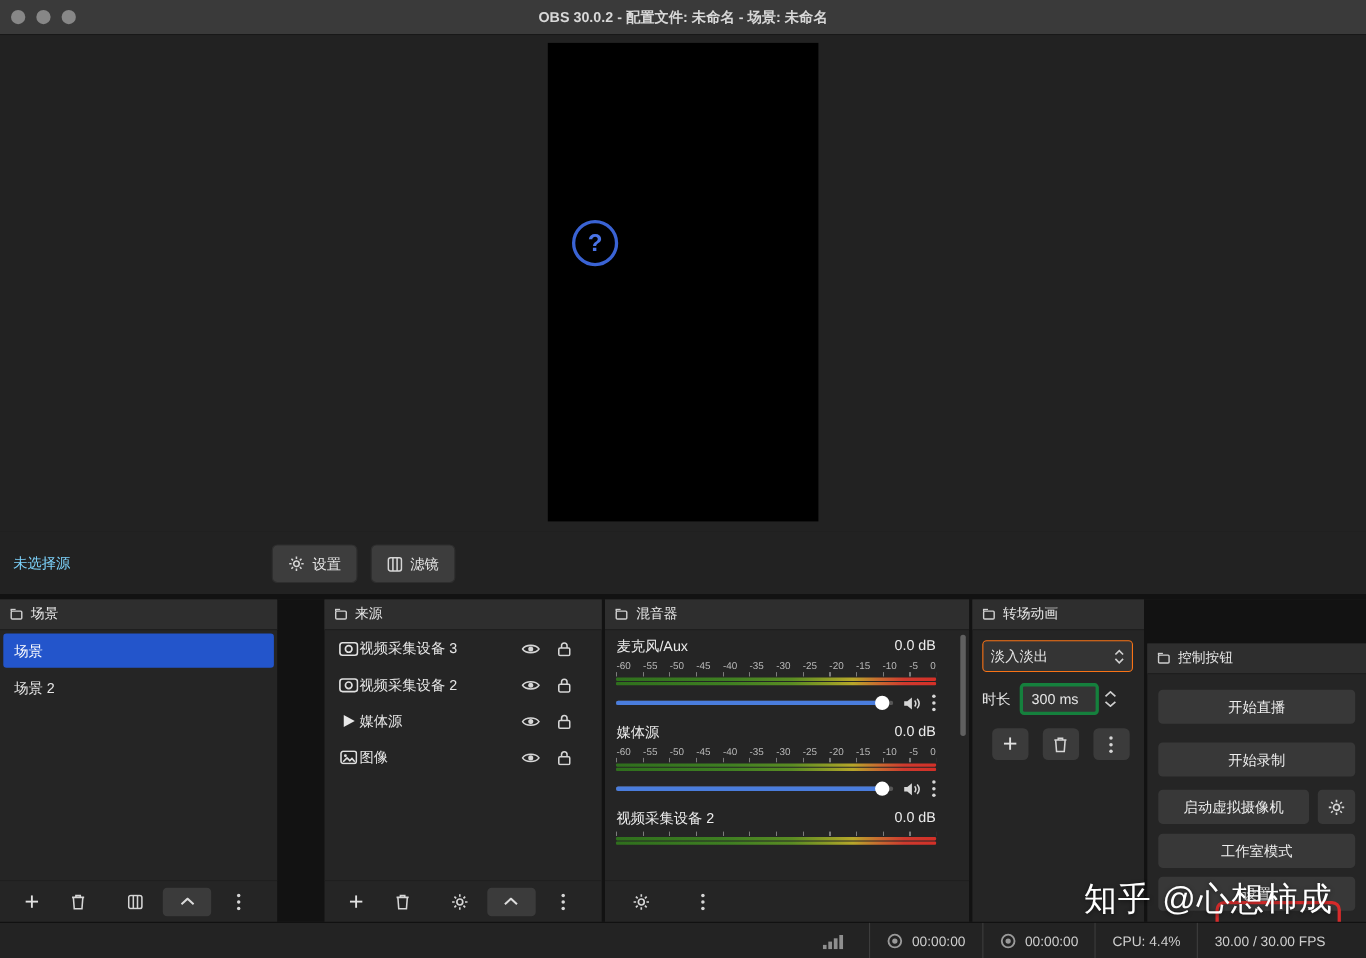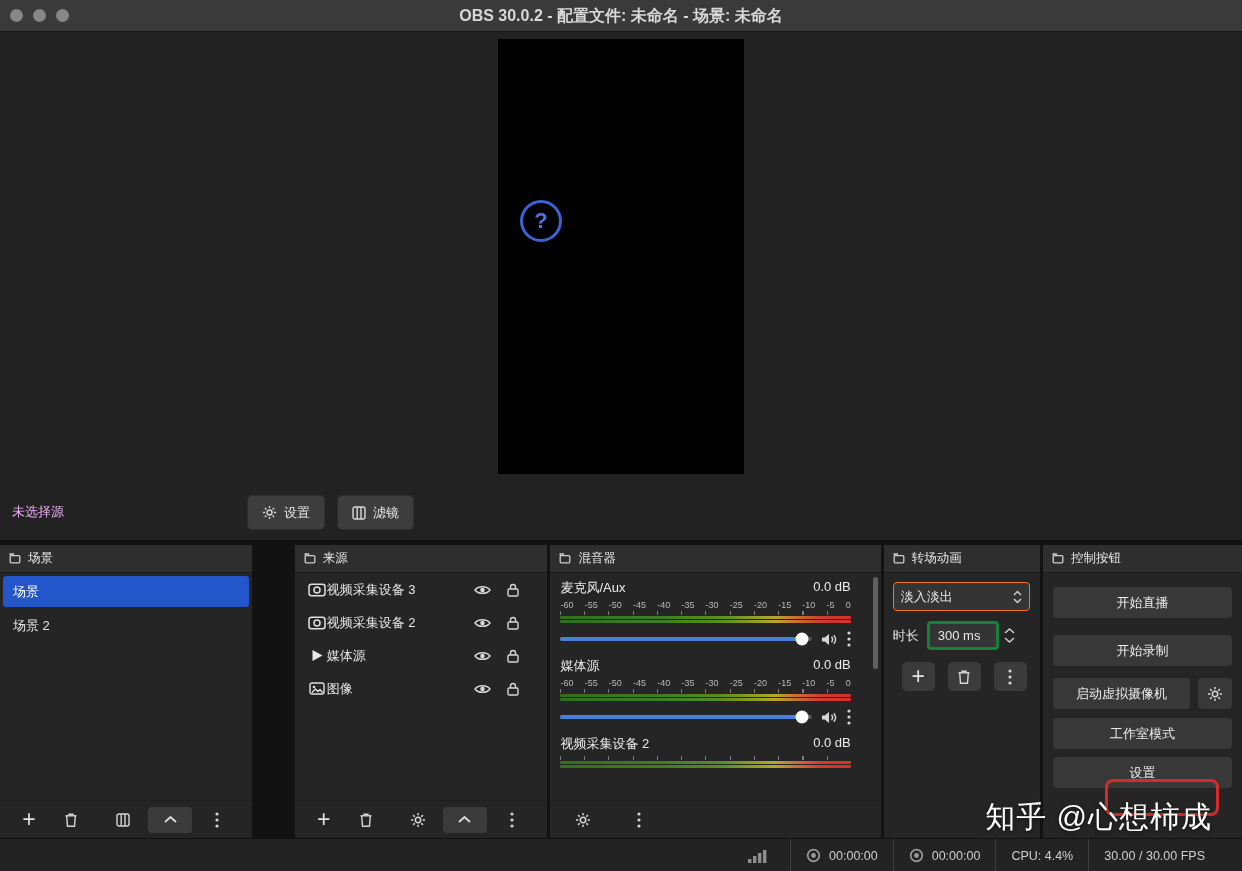--- a/index.html
+++ b/index.html
@@ -3,32 +3,32 @@
 <meta charset="utf-8">
 <style>
   html,body{margin:0;padding:0;background:#000;}
   .app{position:relative;width:1242px;height:871px;background:#1e1e1e;overflow:hidden;
        font-family:"Liberation Sans","DejaVu Sans",sans-serif;color:#e6e6e6;-webkit-font-smoothing:antialiased;}
 
   
   .titlebar{position:relative;height:31px;background:#3a3a3a;border-bottom:1px solid #161616;}
   .traffic{position:absolute;left:10px;top:0;bottom:0;display:flex;align-items:center;gap:10px;}
   .tl-dot{width:13px;height:13px;border-radius:50%;background:#878787;}
-  .win-title{line-height:31px;text-align:center;font-size:16px;font-weight:bold;color:#d8d8d8;}
+  .win-title{line-height:31px;text-align:center;font-size:13px;font-weight:bold;color:#d8d8d8;}
 
   
   .preview{position:relative;height:451px;background:#222222;}
   .canvas{position:absolute;left:498px;top:7px;width:246px;height:435px;background:#000;}
   .help-circle{position:absolute;left:22px;top:161px;width:36px;height:36px;border:3px solid #3a63d4;
                border-radius:50%;display:flex;align-items:center;justify-content:center;
                color:#4a74e8;font-size:22px;font-weight:bold;}
 
   
   .contextbar{position:relative;height:57px;background:#222222;}
-  .ctx-text{position:absolute;left:12px;top:0;line-height:57px;font-size:13px;color:#f0abfc;}
+  .ctx-text{position:absolute;left:12px;top:0;line-height:57px;font-size:13px;color:#7dd3fc;}
   .ctx-buttons{position:absolute;left:247px;top:12px;display:flex;gap:12px;}
   .ctx-btn{display:flex;align-items:center;gap:7px;height:33px;padding:0 14px;background:#3d3d3d;
            border:1px solid #2e2e2e;border-radius:5px;font-size:13px;color:#e6e6e6;cursor:default;}
 
   .gap-strip{height:5px;background:#121212;}
 
   
   .docks{display:flex;height:293px;background:#121212;gap:3px;}
   .dock{display:flex;flex-direction:column;background:#252525;}
   .dock-header{height:27px;flex:0 0 27px;display:flex;align-items:center;gap:7px;padding:0 9px;
@@ -76,21 +76,21 @@
          display:flex;align-items:center;justify-content:space-between;padding:0 7px;font-size:13px;margin-bottom:10px;}
   .dur-row{display:flex;align-items:center;margin-bottom:12px;}
   .dur-label{font-size:13px;margin-right:8px;}
   .spin{width:72px;height:29px;box-sizing:border-box;background:#343434;border:3px solid #15803d;border-radius:4px;
         display:flex;align-items:center;padding:0 8px;font-size:13px;}
   .steppers{margin-left:5px;display:flex;flex-direction:column;gap:3px;}
   .tr-buttons{display:flex;gap:13px;margin-left:9px;}
   .tr-btn{width:33px;height:29px;background:#3b3b3b;border-radius:5px;display:flex;align-items:center;justify-content:center;}
 
   
-  .dock-controls{width:200px;}
+  .dock-controls{width:200px;margin-top:40px;}
   .ctl-body{position:relative;}
   .ctl-btn{position:absolute;left:10px;right:10px;height:31px;background:#383838;border-radius:4px;
            display:flex;align-items:center;justify-content:center;font-size:13px;color:#ededed;}
   .ctl-vcam{right:52px;}
   .ctl-gear{position:absolute;right:10px;width:34px;height:31px;background:#383838;border-radius:4px;
             display:flex;align-items:center;justify-content:center;}
   .annotation{position:absolute;left:62px;top:206px;width:114px;height:37px;border:3px solid #d62b2b;
               border-radius:8px;pointer-events:none;box-sizing:border-box;}
 
   

